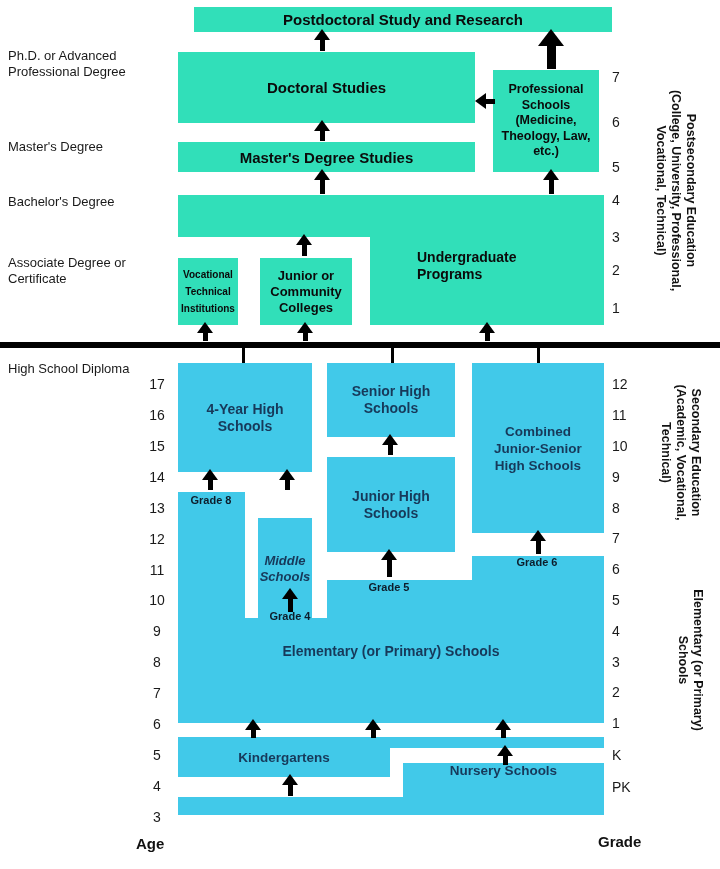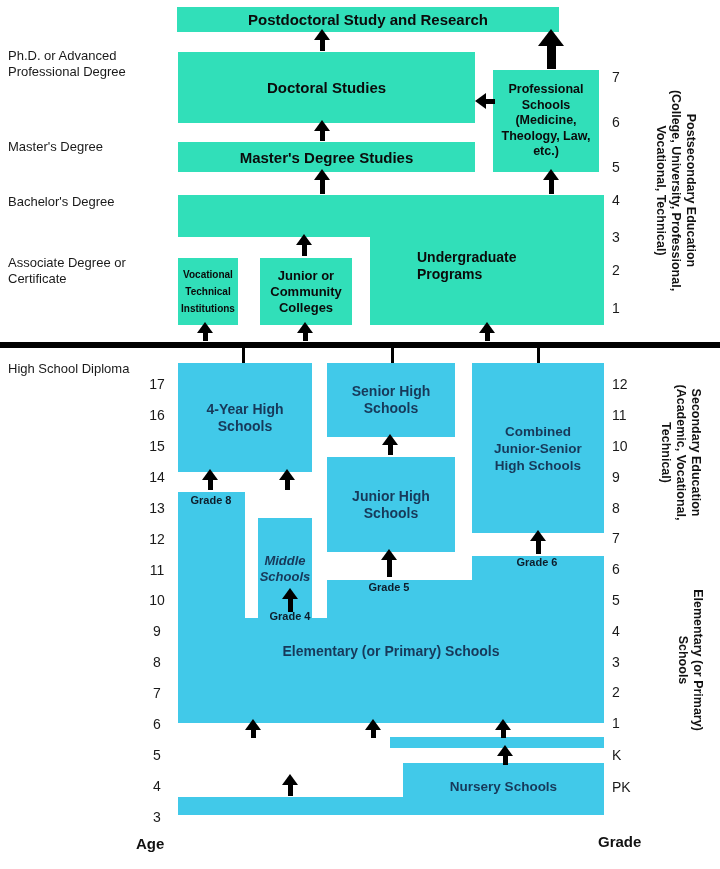--- a/index.html
+++ b/index.html
@@ -31,21 +31,21 @@
   .arrow-left{position:absolute;display:flex;flex-direction:row;align-items:center;}
   .arrow-left .head{width:0;height:0;border-top:8px solid transparent;
       border-bottom:8px solid transparent;border-right:11px solid #000;}
   .arrow-left .stem{height:5px;background:#000;flex:1;}
 </style>
 </head>
 <body>
 
 <div id="stage">
 
-  <div class="box teal" style="left:177px;top:7px;width:382px;height:25px;font-size:15px;">Postdoctoral Study and Research</div>
+  <div class="box teal" style="left:194px;top:7px;width:418px;height:25px;font-size:15px;">Postdoctoral Study and Research</div>
 
   <div class="box teal" style="left:493px;top:70px;width:106px;height:102px;font-size:12.5px;line-height:15.5px;padding:0 3px;box-sizing:border-box;">Professional Schools (Medicine, Theology, Law, etc.)</div>
 
   <div class="box teal" style="left:178px;top:52px;width:297px;height:71px;font-size:15px;">Doctoral Studies</div>
 
   <div class="box teal" style="left:178px;top:142px;width:297px;height:30px;font-size:15px;">Master's Degree Studies</div>
 
   <div class="box teal" style="left:178px;top:195px;width:426px;height:42px;"></div>
   <div class="box teal" style="left:370px;top:237px;width:234px;height:88px;"></div>
   <div class="txt" style="left:370px;top:248px;width:234px;height:36px;font-size:14px;line-height:17px;color:#0b0b0b;">
@@ -78,22 +78,23 @@
     </div>
 
   <div class="box cyan" style="left:258px;top:518px;width:54px;height:101px;font-size:13px;line-height:16px;font-style:italic;">Middle Schools</div>
 
   <div class="box cyan" style="left:178px;top:492px;width:67px;height:231px;"></div>
   <div class="box cyan" style="left:472px;top:556px;width:132px;height:167px;"></div>
   <div class="box cyan" style="left:327px;top:580px;width:277px;height:143px;"></div>
   <div class="box cyan" style="left:178px;top:618px;width:426px;height:105px;"></div>
   <div class="txt" style="left:178px;top:641px;width:426px;height:20px;font-size:14px;color:#17395a;">Elementary (or Primary) Schools</div>
 
+  <div class="box cyan" style="left:178px;top:737px;width:212px;height:40px;font-size:13.5px;">Kindergartens</div>
   <div class="box cyan" style="left:390px;top:737px;width:214px;height:11px;"></div>
-  <div class="box cyan" style="left:403px;top:763px;width:201px;height:52px;font-size:13.5px;align-items:flex-start;padding-top:16px;box-sizing:border-box;">Nursery Schools</div>
+  <div class="box cyan" style="left:403px;top:763px;width:201px;height:52px;font-size:13.5px;align-items:flex-start;box-sizing:border-box;">Nursery Schools</div>
   <div class="box cyan" style="left:178px;top:797px;width:426px;height:18px;"></div>
 
   <div class="marker" style="left:181px;top:494px;width:60px;">Grade 8</div>
   <div class="marker" style="left:507px;top:556px;width:60px;">Grade 6</div>
   <div class="marker" style="left:359px;top:581px;width:60px;">Grade 5</div>
   <div class="marker" style="left:260px;top:610px;width:60px;">Grade 4</div>
 
   <div class="arrow-up" style="left:314px;top:29px;width:16px;height:22px;">
       <div class="head"></div>
       <div class="stem"></div>

